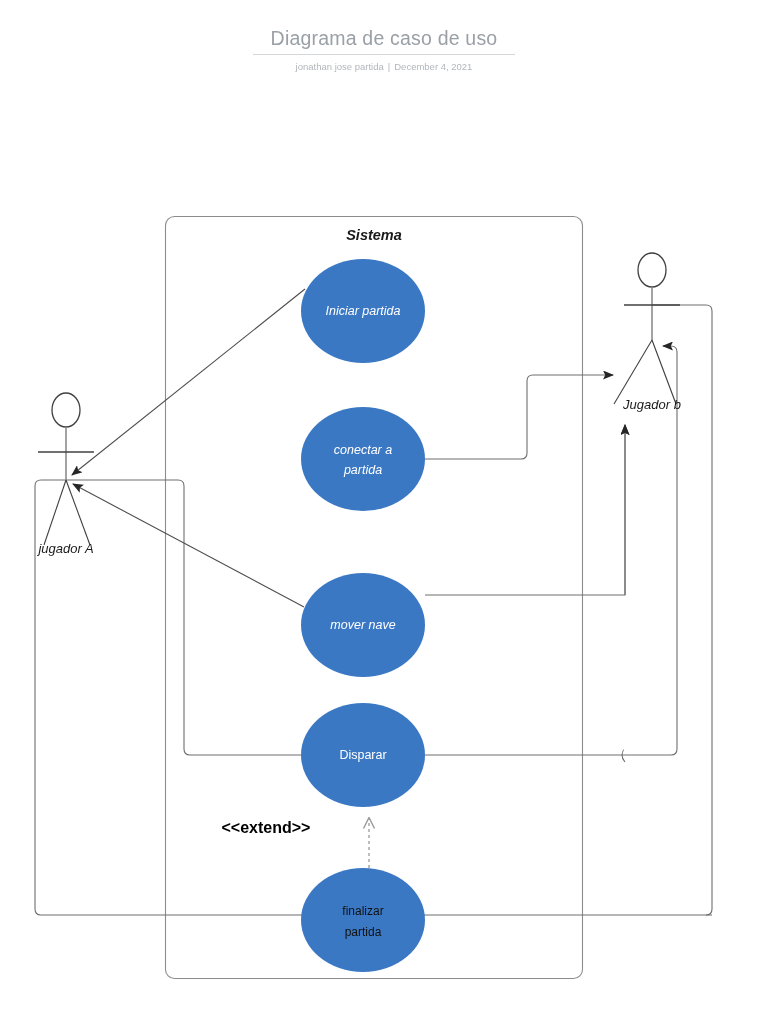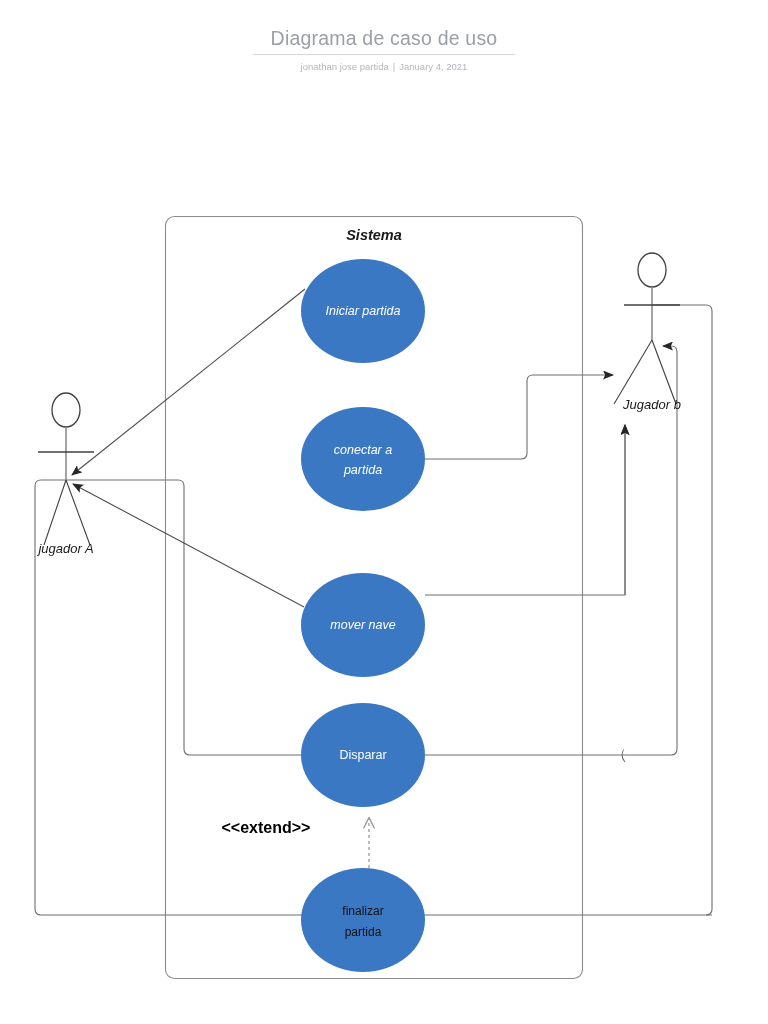--- a/index.html
+++ b/index.html
@@ -101,21 +101,21 @@
   }
 </style>
 </head>
 <body>
 
 <div id="canvas-root">
 
   <div class="header-block">
     <div class="doc-title">Diagrama de caso de uso</div>
     <div class="title-rule"></div>
-    <div class="doc-subtitle"><span>jonathan jose partida</span><span class="sub-sep">|</span><span>January 4, 2021</span></div>
+    <div class="doc-subtitle"><span>jonathan jose partida</span><span class="sub-sep">|</span><span>December 4, 2021</span></div>
   </div>
 
   <svg id="diagram" viewBox="0 0 768 1024">
     <defs>
       <marker id="solidArrow" markerWidth="11" markerHeight="9" refX="10" refY="4.5" orient="auto" markerUnits="userSpaceOnUse">
         <path d="M0,0 L11,4.5 L0,9 L2.2,4.5 Z" fill="#262626"></path>
       </marker>
       <marker id="hollowArrow" markerWidth="13" markerHeight="13" refX="11.5" refY="6.5" orient="auto" markerUnits="userSpaceOnUse">
         <path d="M1,1 L12,6.5 L1,12" fill="none" stroke="#9a9a9a" stroke-width="1.4"></path>
       </marker>

